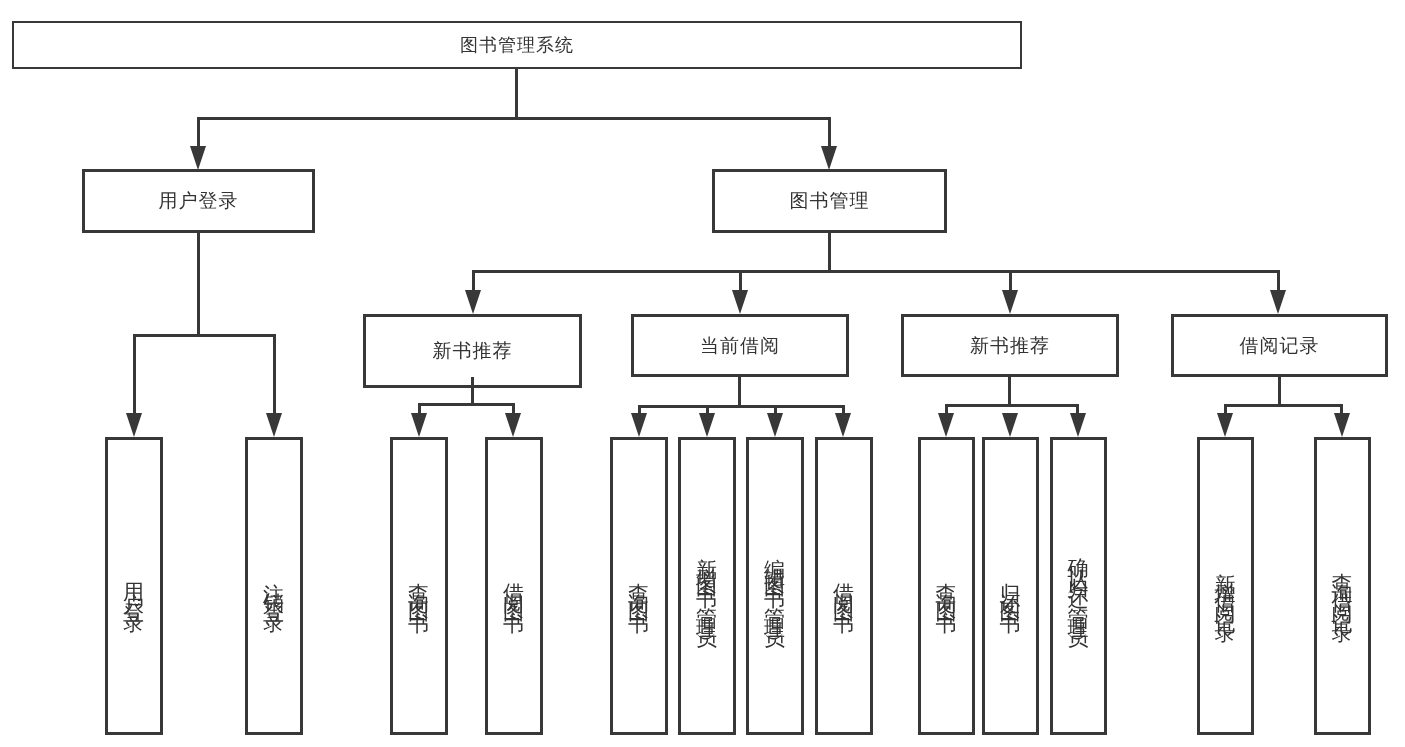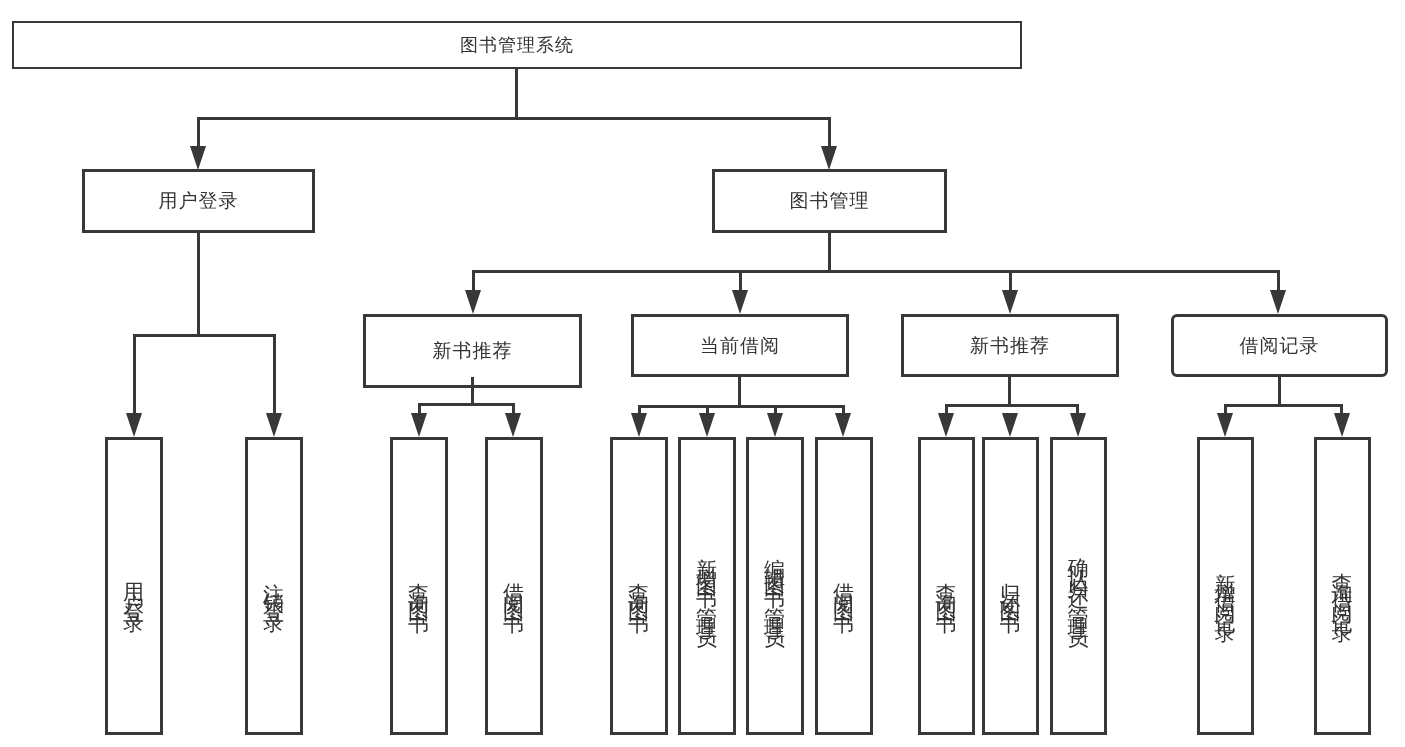--- a/index.html
+++ b/index.html
@@ -63,21 +63,21 @@
 
   <div class="box" style="left:363px; top:314px; width:219px; height:74px;">
     <span>新书推荐</span>
   </div>
   <div class="box" style="left:631px; top:314px; width:218px; height:63px;">
     <span>当前借阅</span>
   </div>
   <div class="box" style="left:901px; top:314px; width:218px; height:63px;">
     <span>新书推荐</span>
   </div>
-  <div class="box" style="left:1171px; top:314px; width:217px; height:63px;border-radius:6px;">
+  <div class="box" style="left:1171px; top:314px; width:217px; height:63px;">
     <span>借阅记录</span>
   </div>
 
   <div class="vline" style="left:197px; top:233px; height:104px;"></div>
   <div class="hline" style="left:133px; top:334px; width:141px;"></div>
   <div class="vline" style="left:133px; top:334px; height:81px;"></div>
   <div class="vline" style="left:273px; top:334px; height:81px;"></div>
   <div class="arrow" style="left:126px; top:413px;"></div>
   <div class="arrow" style="left:266px; top:413px;"></div>
 

